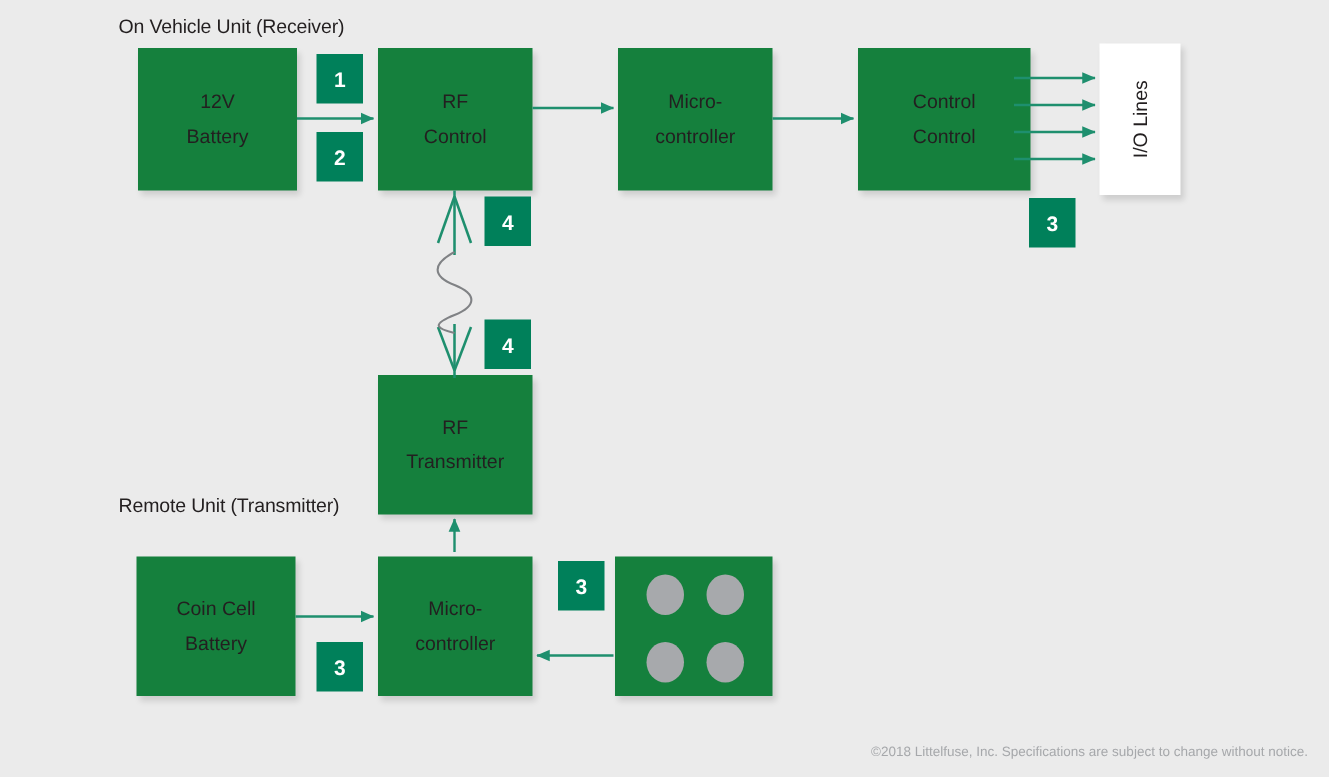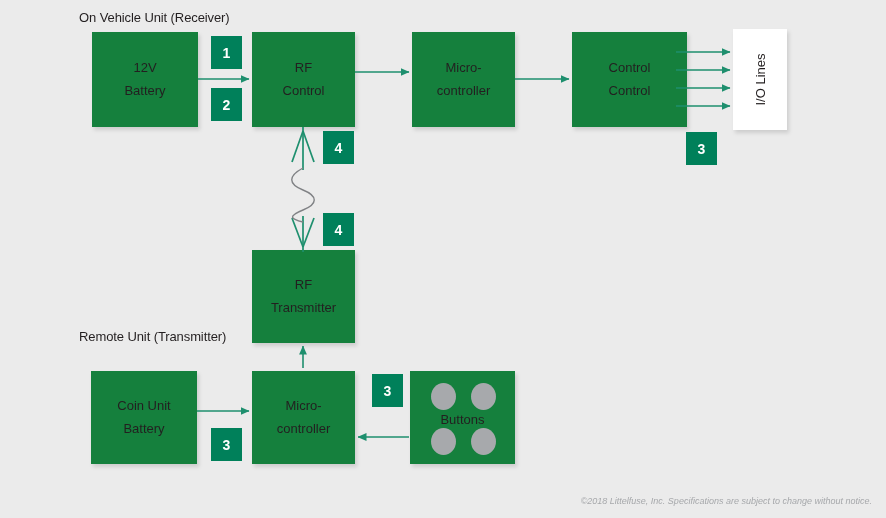--- a/index.html
+++ b/index.html
@@ -142,36 +142,35 @@
 
   <div class="node-box" style="left:252px; top:250px; width:103px; height:93px;">
     <span class="label-lines">
       <span class="ln">RF</span>
       <span class="ln">Transmitter</span>
     </span>
   </div>
 
   <div class="node-box" style="left:91px; top:371px; width:106px; height:93px;">
     <span class="label-lines">
-      <span class="ln">Coin Unit</span>
+      <span class="ln">Coin Cell</span>
       <span class="ln">Battery</span>
     </span>
   </div>
 
   <div class="node-box" style="left:252px; top:371px; width:103px; height:93px;">
     <span class="label-lines">
       <span class="ln">Micro-</span>
       <span class="ln">controller</span>
     </span>
   </div>
 
   <div class="node-box" style="left:410px; top:371px; width:105px; height:93px; display:block;">
     <span class="btn-dot" style="left:21px; top:12px; width:25px; height:27px;"></span>
     <span class="btn-dot" style="left:61px; top:12px; width:25px; height:27px;"></span>
-    <span class="buttons-caption" style="top:38px;">Buttons</span>
     <span class="btn-dot" style="left:21px; top:57px; width:25px; height:27px;"></span>
     <span class="btn-dot" style="left:61px; top:57px; width:25px; height:27px;"></span>
   </div>
 
   <svg class="overlay" viewBox="0 0 886 518" xmlns="http://www.w3.org/2000/svg">
     <defs>
       <marker id="ah" markerWidth="9" markerHeight="9" refX="8.5" refY="4.5" orient="auto" markerUnits="userSpaceOnUse">
         <path d="M0,0.6 L9,4.5 L0,8.4 Z" fill="#1e8f6e"></path>
       </marker>
     </defs>
@@ -234,15 +233,15 @@
   </div>
 
   <div class="badge" style="left:372px; top:374px; width:31px; height:33px;">
     <span>3</span>
   </div>
 
   <div class="badge" style="left:211px; top:428px; width:31px; height:33px;">
     <span>3</span>
   </div>
 
-  <div class="footer-note" style="right:14px; top:496px;font-style:italic;">©2018 Littelfuse, Inc. Specifications are subject to change without notice.</div>
+  <div class="footer-note" style="right:14px; top:496px;">©2018 Littelfuse, Inc. Specifications are subject to change without notice.</div>
 
 </div>
 
 </body></html>

